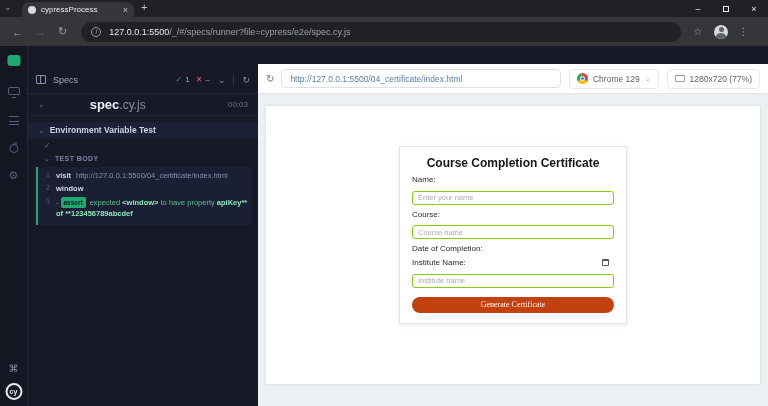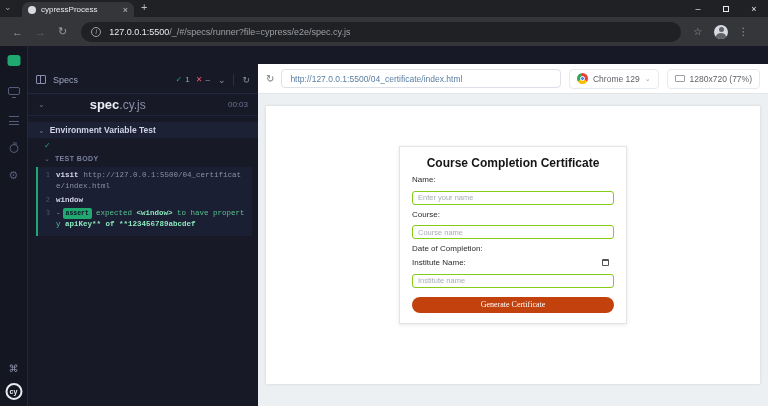--- a/index.html
+++ b/index.html
@@ -73,21 +73,21 @@
   .test-row { height:14px; display:flex; align-items:center; padding:0 10px 0 16px; }
   .test-check { color:#1fa971; font-size:8px; margin-right:5px; }
   .test-title { color:#9fa6c0; font-size:8px; }
   .body-row { height:13px; display:flex; align-items:center; padding:0 10px 0 16px; }
   .body-chev { color:#6b7290; font-size:7px; margin-right:5px; }
   .body-title { color:#7a81a0; font-size:7px; font-weight:bold; letter-spacing:0.4px; }
 
   .cmds { margin:2px 6px 0 8px; background:#1b1f33; border-left:2px solid #1fa971; padding:3px 4px 4px 2px; }
   .cmd { display:flex; margin-bottom:2px; }
   .cmd-num { width:10px; flex:none; text-align:right; margin-right:6px; color:#4d5472; font-size:7px; font-family:"DejaVu Sans Mono", monospace; padding-top:1px; }
-  .cmd-body { flex:1; font-family:Liberation Mono, monospace; font-size:7.5px; line-height:1.5; color:#8a90ab; word-break:break-all; }
+  .cmd-body { flex:1; font-family:Liberation Sans, sans-serif; font-size:7.5px; line-height:1.5; color:#8a90ab; word-break:break-all; }
   .cmd-name { color:#d3d7e6; font-weight:bold; margin-right:5px; }
   .assert-body { color:#56c08d; }
   .assert-dash { color:#56c08d; margin-right:2px; }
   .assert-badge { display:inline-block; background:#1fa971; color:#0e1426; font-size:6.5px; font-weight:bold; padding:0.5px 3px; border-radius:2px; margin-right:4px; }
   .assert-strong { color:#8ce7bd; font-weight:bold; }
 
   
   .aut { position:absolute; left:258px; top:0; width:510px; height:360px; background:#171926; }
   .aut-header { position:absolute; left:0; top:18px; width:510px; height:30px; background:#ffffff; border-bottom:1px solid #e2e5ea; display:flex; align-items:center; padding:0 8px; }
   .aut-reload { color:#6b7280; font-size:10px; margin-right:7px; }

